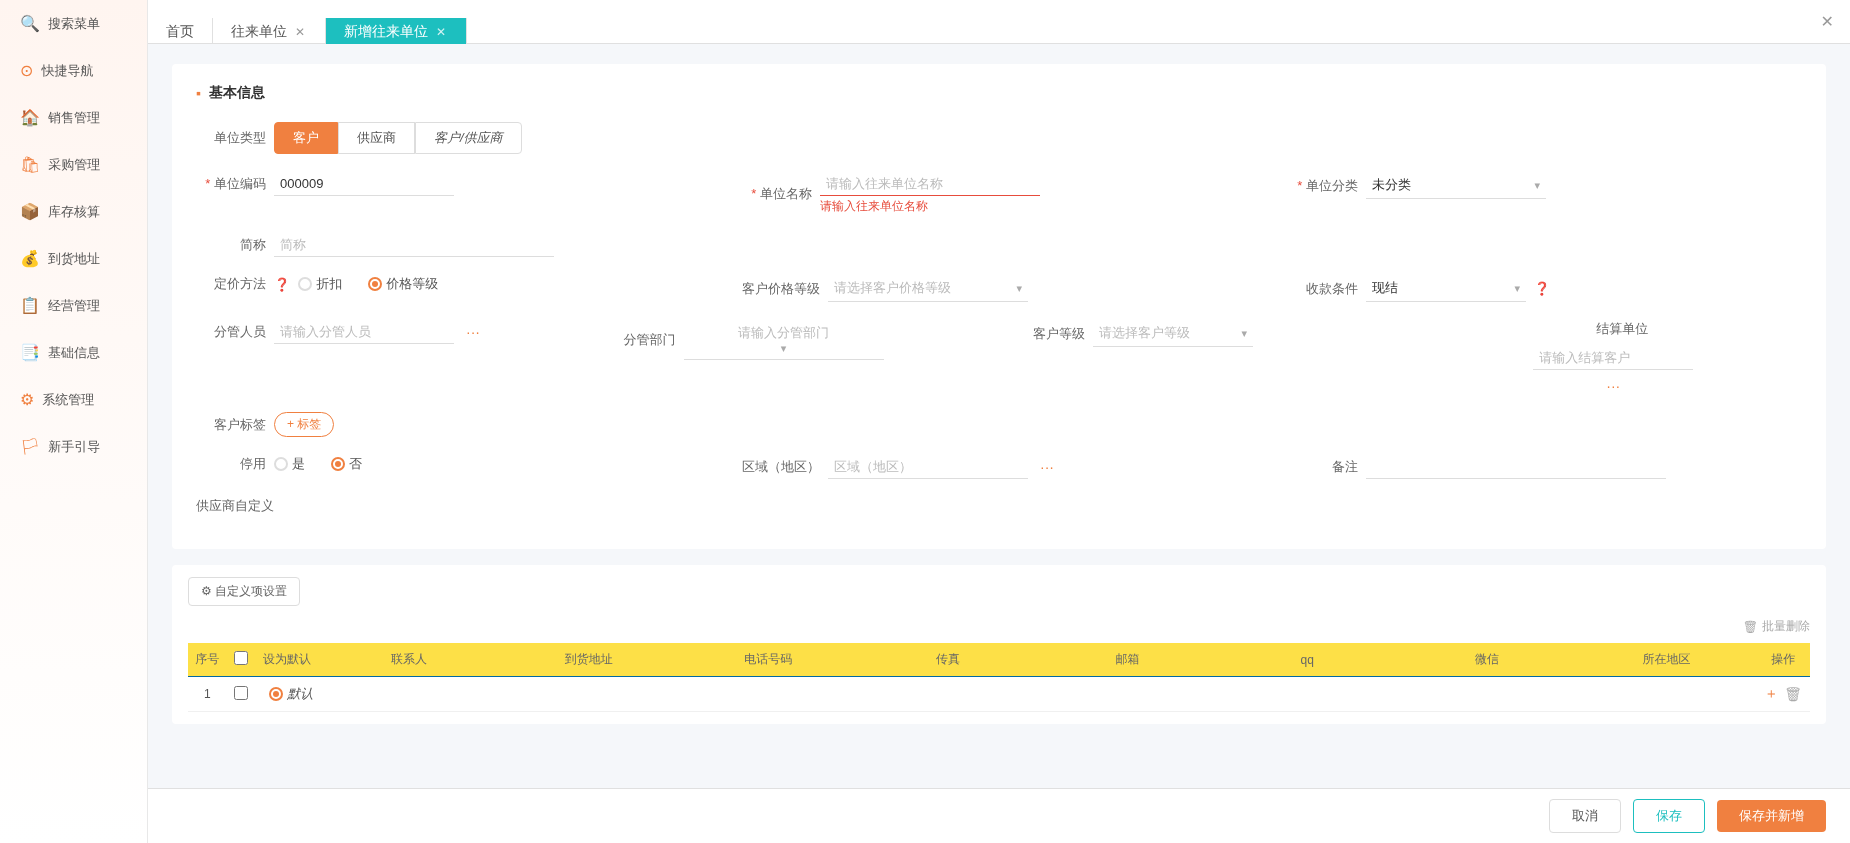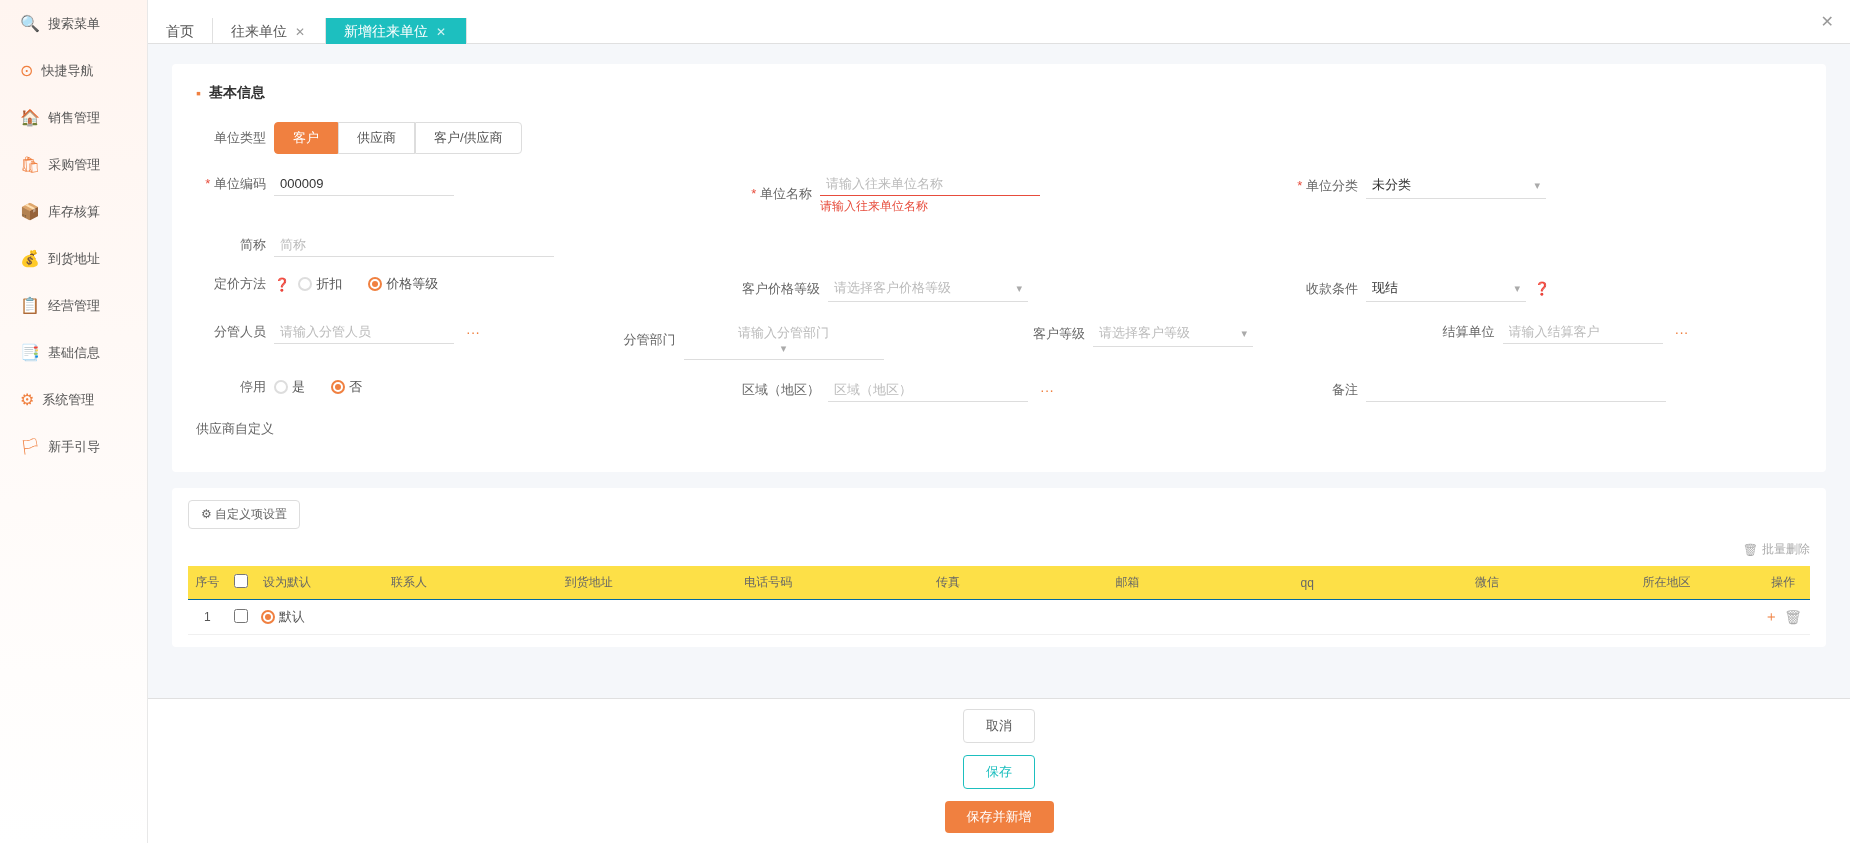--- a/index.html
+++ b/index.html
@@ -116,21 +116,21 @@
       cursor: pointer;
       font-size: 13px;
       color: #555;
     }
     .unit-type-btn.active {
       background: #f08040;
       border-color: #f08040;
       color: #fff;
     }
     .unit-type-btn:first-child { border-radius: 4px 0 0 4px; }
-    .unit-type-btn:last-child { border-radius: 0 4px 4px 0; }
+    .unit-type-btn:last-child { border-radius: 0 4px 4px 0; font-style: italic; }
 
     
     .form-row {
       display: flex;
       align-items: flex-start;
       margin-bottom: 18px;
       gap: 0;
     }
     .form-field {
       display: flex;
@@ -214,21 +214,20 @@
     
     .bottom-bar {
       background: #fff;
       border-top: 1px solid #e0e0e0;
       display: flex;
       justify-content: flex-end;
       align-items: center;
       padding: 10px 24px;
       gap: 12px;
       flex-shrink: 0;
-      flex-direction: column;
     }
     .btn-cancel {
       padding: 7px 22px; border: 1px solid #ddd; background: #fff;
       border-radius: 4px; cursor: pointer; font-size: 13px; color: #555;
     }
     .btn-save {
       padding: 7px 22px; border: 1px solid #1dbfbf; background: #fff;
       border-radius: 4px; cursor: pointer; font-size: 13px; color: #1dbfbf;
     }
     .btn-save-new {
@@ -412,27 +411,33 @@
             <span class="chevron-icon">▾</span>
           </div>
         </div>
         <div class="form-field" style="margin-left:32px;">
           <span class="field-label">客户等级</span>
           <div class="field-select-wrap" style="max-width:160px;">
             <span class="field-select-text placeholder">请选择客户等级</span>
             <span class="chevron-icon">▾</span>
           </div>
         </div>
-        <div class="form-field" style="margin-left:32px;">
+        <div class="form-field" style="margin-left:32px;flex-direction:column;">
           <span class="field-label">结算单位</span>
           <input class="field-input" type="text" style="max-width: 160px;" placeholder="请输入结算客户">
           <span class="more-btn">···</span>
         </div>
       </div>
 
+      <div class="form-row">
+        <div class="form-field">
+          <span class="field-label">客户标签</span>
+          <button class="tag-add-btn">+ 标签</button>
+        </div>
+      </div>
 
       <div class="form-row">
         <div class="form-field">
           <span class="field-label">停用</span>
           <div class="radio-group">
             <label class="radio-item">
               <div class="radio-circle"></div>
               <span>是</span>
             </label>
             <label class="radio-item">
@@ -482,21 +487,21 @@
             <th>微信</th>
             <th>所在地区</th>
             <th>操作</th>
           </tr>
         </thead>
         <tbody>
           <tr>
             <td>1</td>
             <td><input type="checkbox" class="table-checkbox" style=""></td>
             <td>
-              <label class="radio-item" style="justify-content:flex-start;">
+              <label class="radio-item" style="justify-content:flex-end;font-style:italic;">
                 <div class="radio-circle checked"></div>
                 <span>默认</span>
               </label>
             </td>
             <td><input type="text" style="border: none; outline: none; width: 100%; font-size: 12px;"></td>
             <td><input type="text" style="border: none; outline: none; width: 100%; font-size: 12px;"></td>
             <td><input type="text" style="border: none; outline: none; width: 100%; font-size: 12px;"></td>
             <td><input type="text" style="border: none; outline: none; width: 100%; font-size: 12px;"></td>
             <td><input type="text" style="border: none; outline: none; width: 100%; font-size: 12px;"></td>
             <td><input type="text" style="border: none; outline: none; width: 100%; font-size: 12px;"></td>

